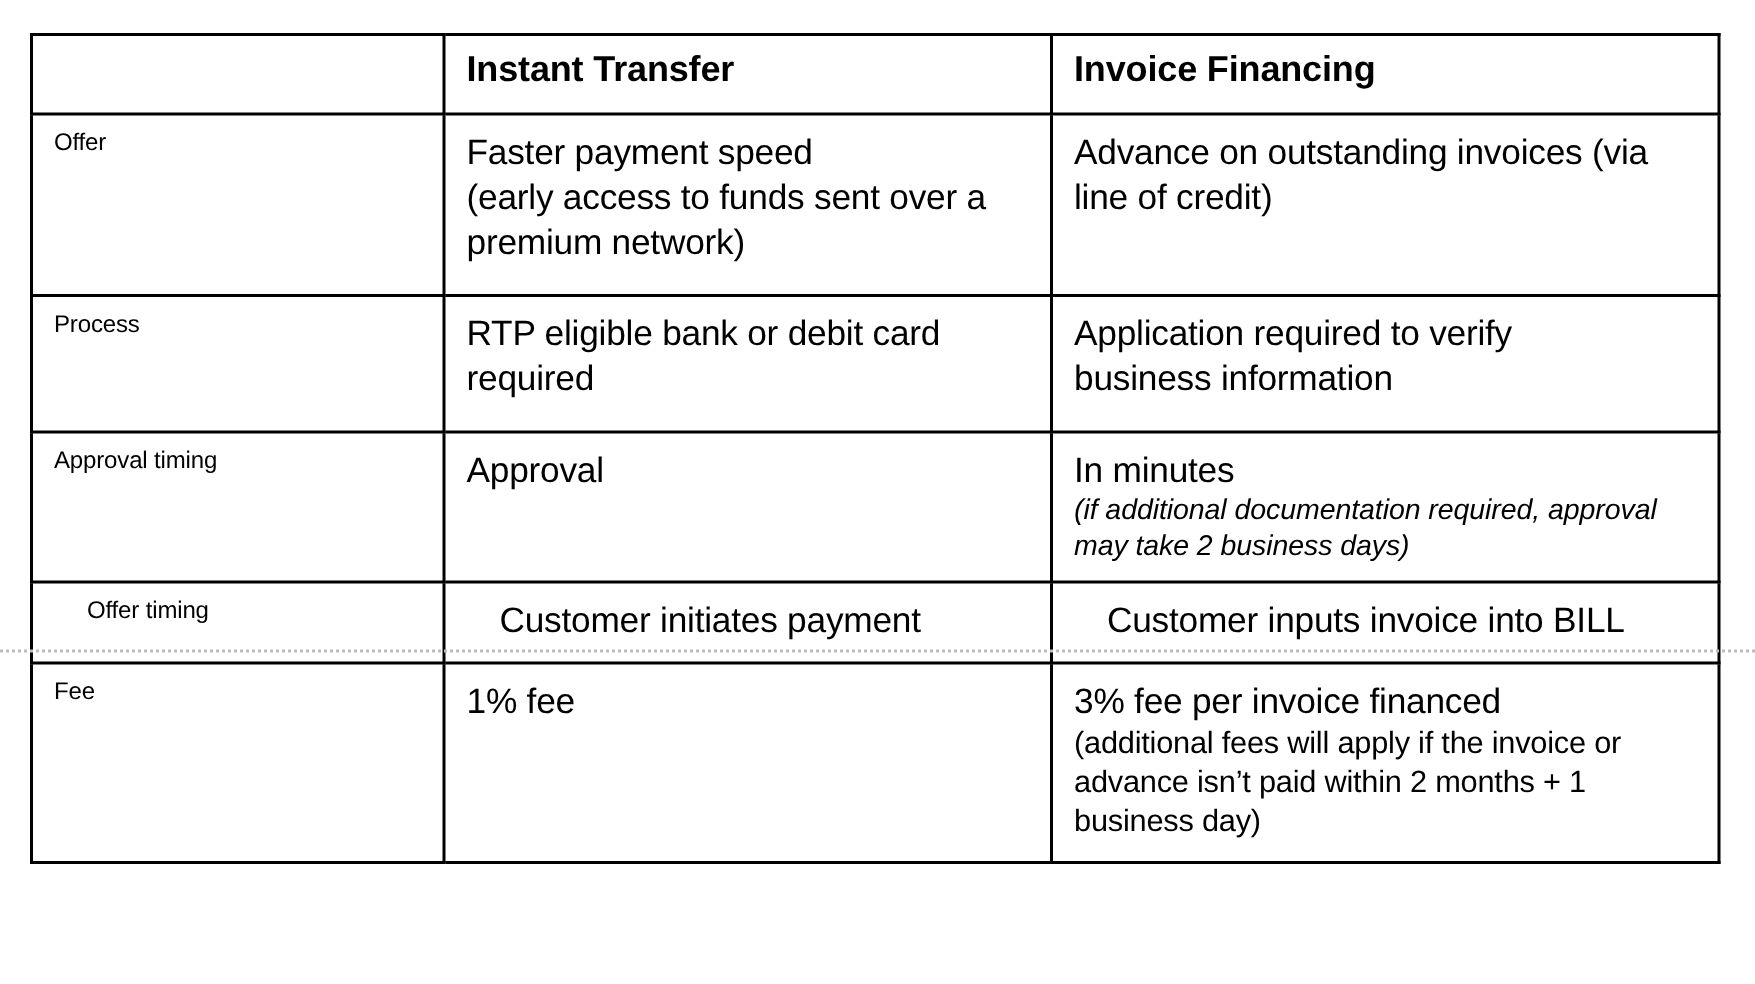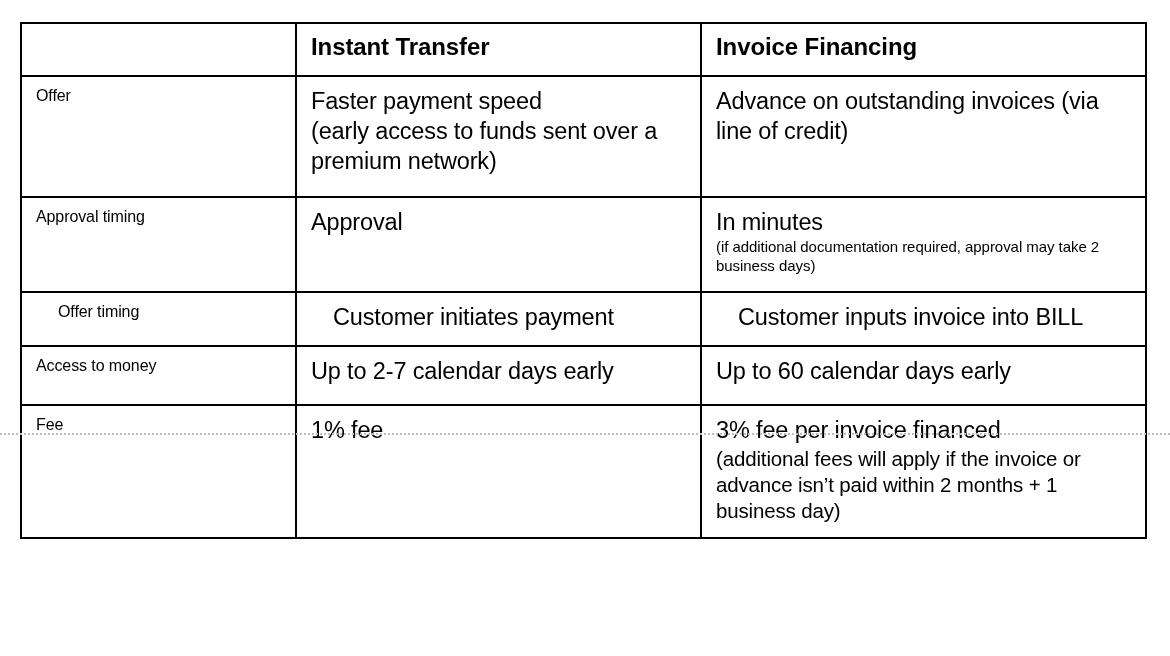--- a/index.html
+++ b/index.html
@@ -76,21 +76,22 @@
   .val {
     font-size: 23.5px;
     line-height: 1.28;
     letter-spacing: -0.15px;
   }
   .val .line { display: block; }
 
   
   .note-italic {
     display: block;
-    font-size: 15px;
+    font-size: 19px;
+    font-style: italic;
     line-height: 1.26;
     letter-spacing: -0.05px;
     margin-top: 1px;
   }
 
   
   .note-plain {
     display: block;
     font-size: 20.5px;
     line-height: 1.26;
@@ -140,20 +141,37 @@
           </span>
         </td>
         <td>
           <span class="val">
             <span class="line">Advance on outstanding invoices (via</span>
             <span class="line">line of credit)</span>
           </span>
         </td>
       </tr>
 
+      <tr class="r-process">
+        <td>
+          <span class="row-label">Process</span>
+        </td>
+        <td>
+          <span class="val">
+            <span class="line">RTP eligible bank or debit card</span>
+            <span class="line">required</span>
+          </span>
+        </td>
+        <td>
+          <span class="val">
+            <span class="line">Application required to verify</span>
+            <span class="line">business information</span>
+          </span>
+        </td>
+      </tr>
 
       <tr class="r-approval">
         <td>
           <span class="row-label">Approval timing</span>
         </td>
         <td>
           <span class="val">
             <span class="line">Approval</span>
           </span>
         </td>
@@ -174,35 +192,20 @@
             <span class="line">Customer initiates payment</span>
           </span>
         </td>
         <td>
           <span class="val">
             <span class="line">Customer inputs invoice into BILL</span>
           </span>
         </td>
       </tr>
 
-      <tr class="r-access">
-        <td>
-          <span class="row-label">Access to money</span>
-        </td>
-        <td>
-          <span class="val">
-            <span class="line">Up to 2-7 calendar days early</span>
-          </span>
-        </td>
-        <td>
-          <span class="val">
-            <span class="line">Up to 60 calendar days early</span>
-          </span>
-        </td>
-      </tr>
 
       <tr class="r-fee">
         <td>
           <span class="row-label">Fee</span>
         </td>
         <td>
           <span class="val">
             <span class="line">1% fee</span>
           </span>
         </td>

